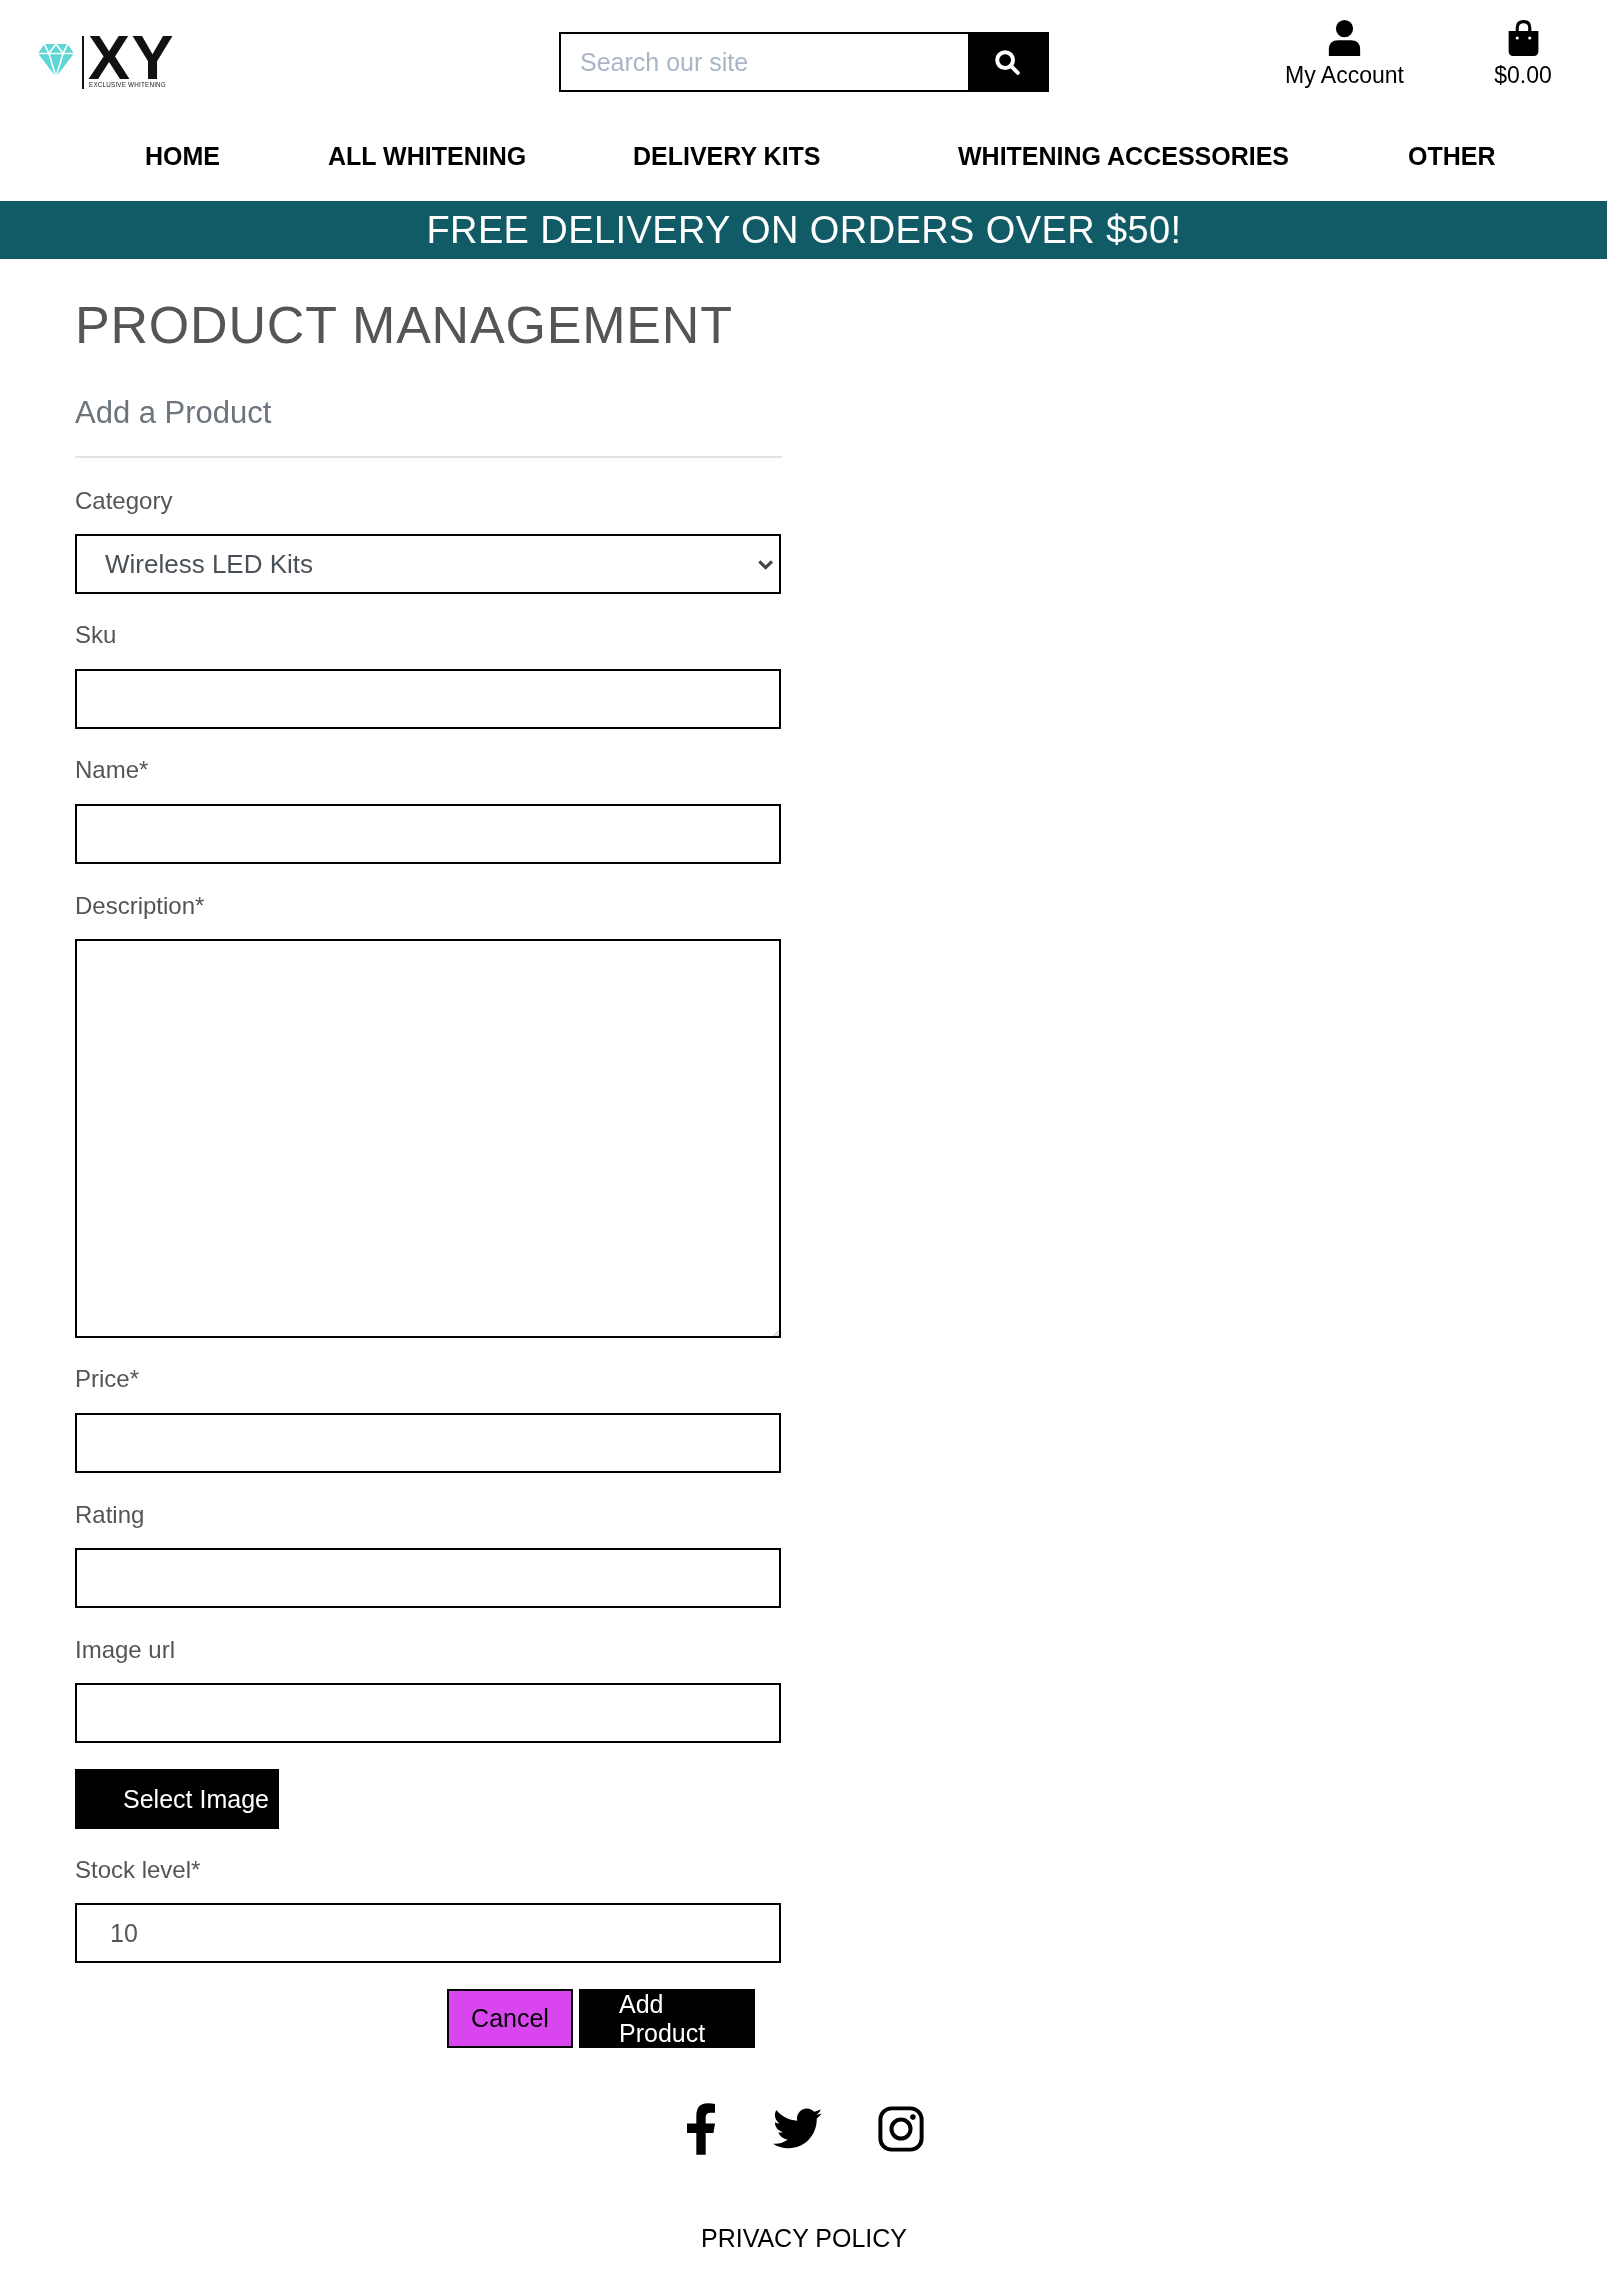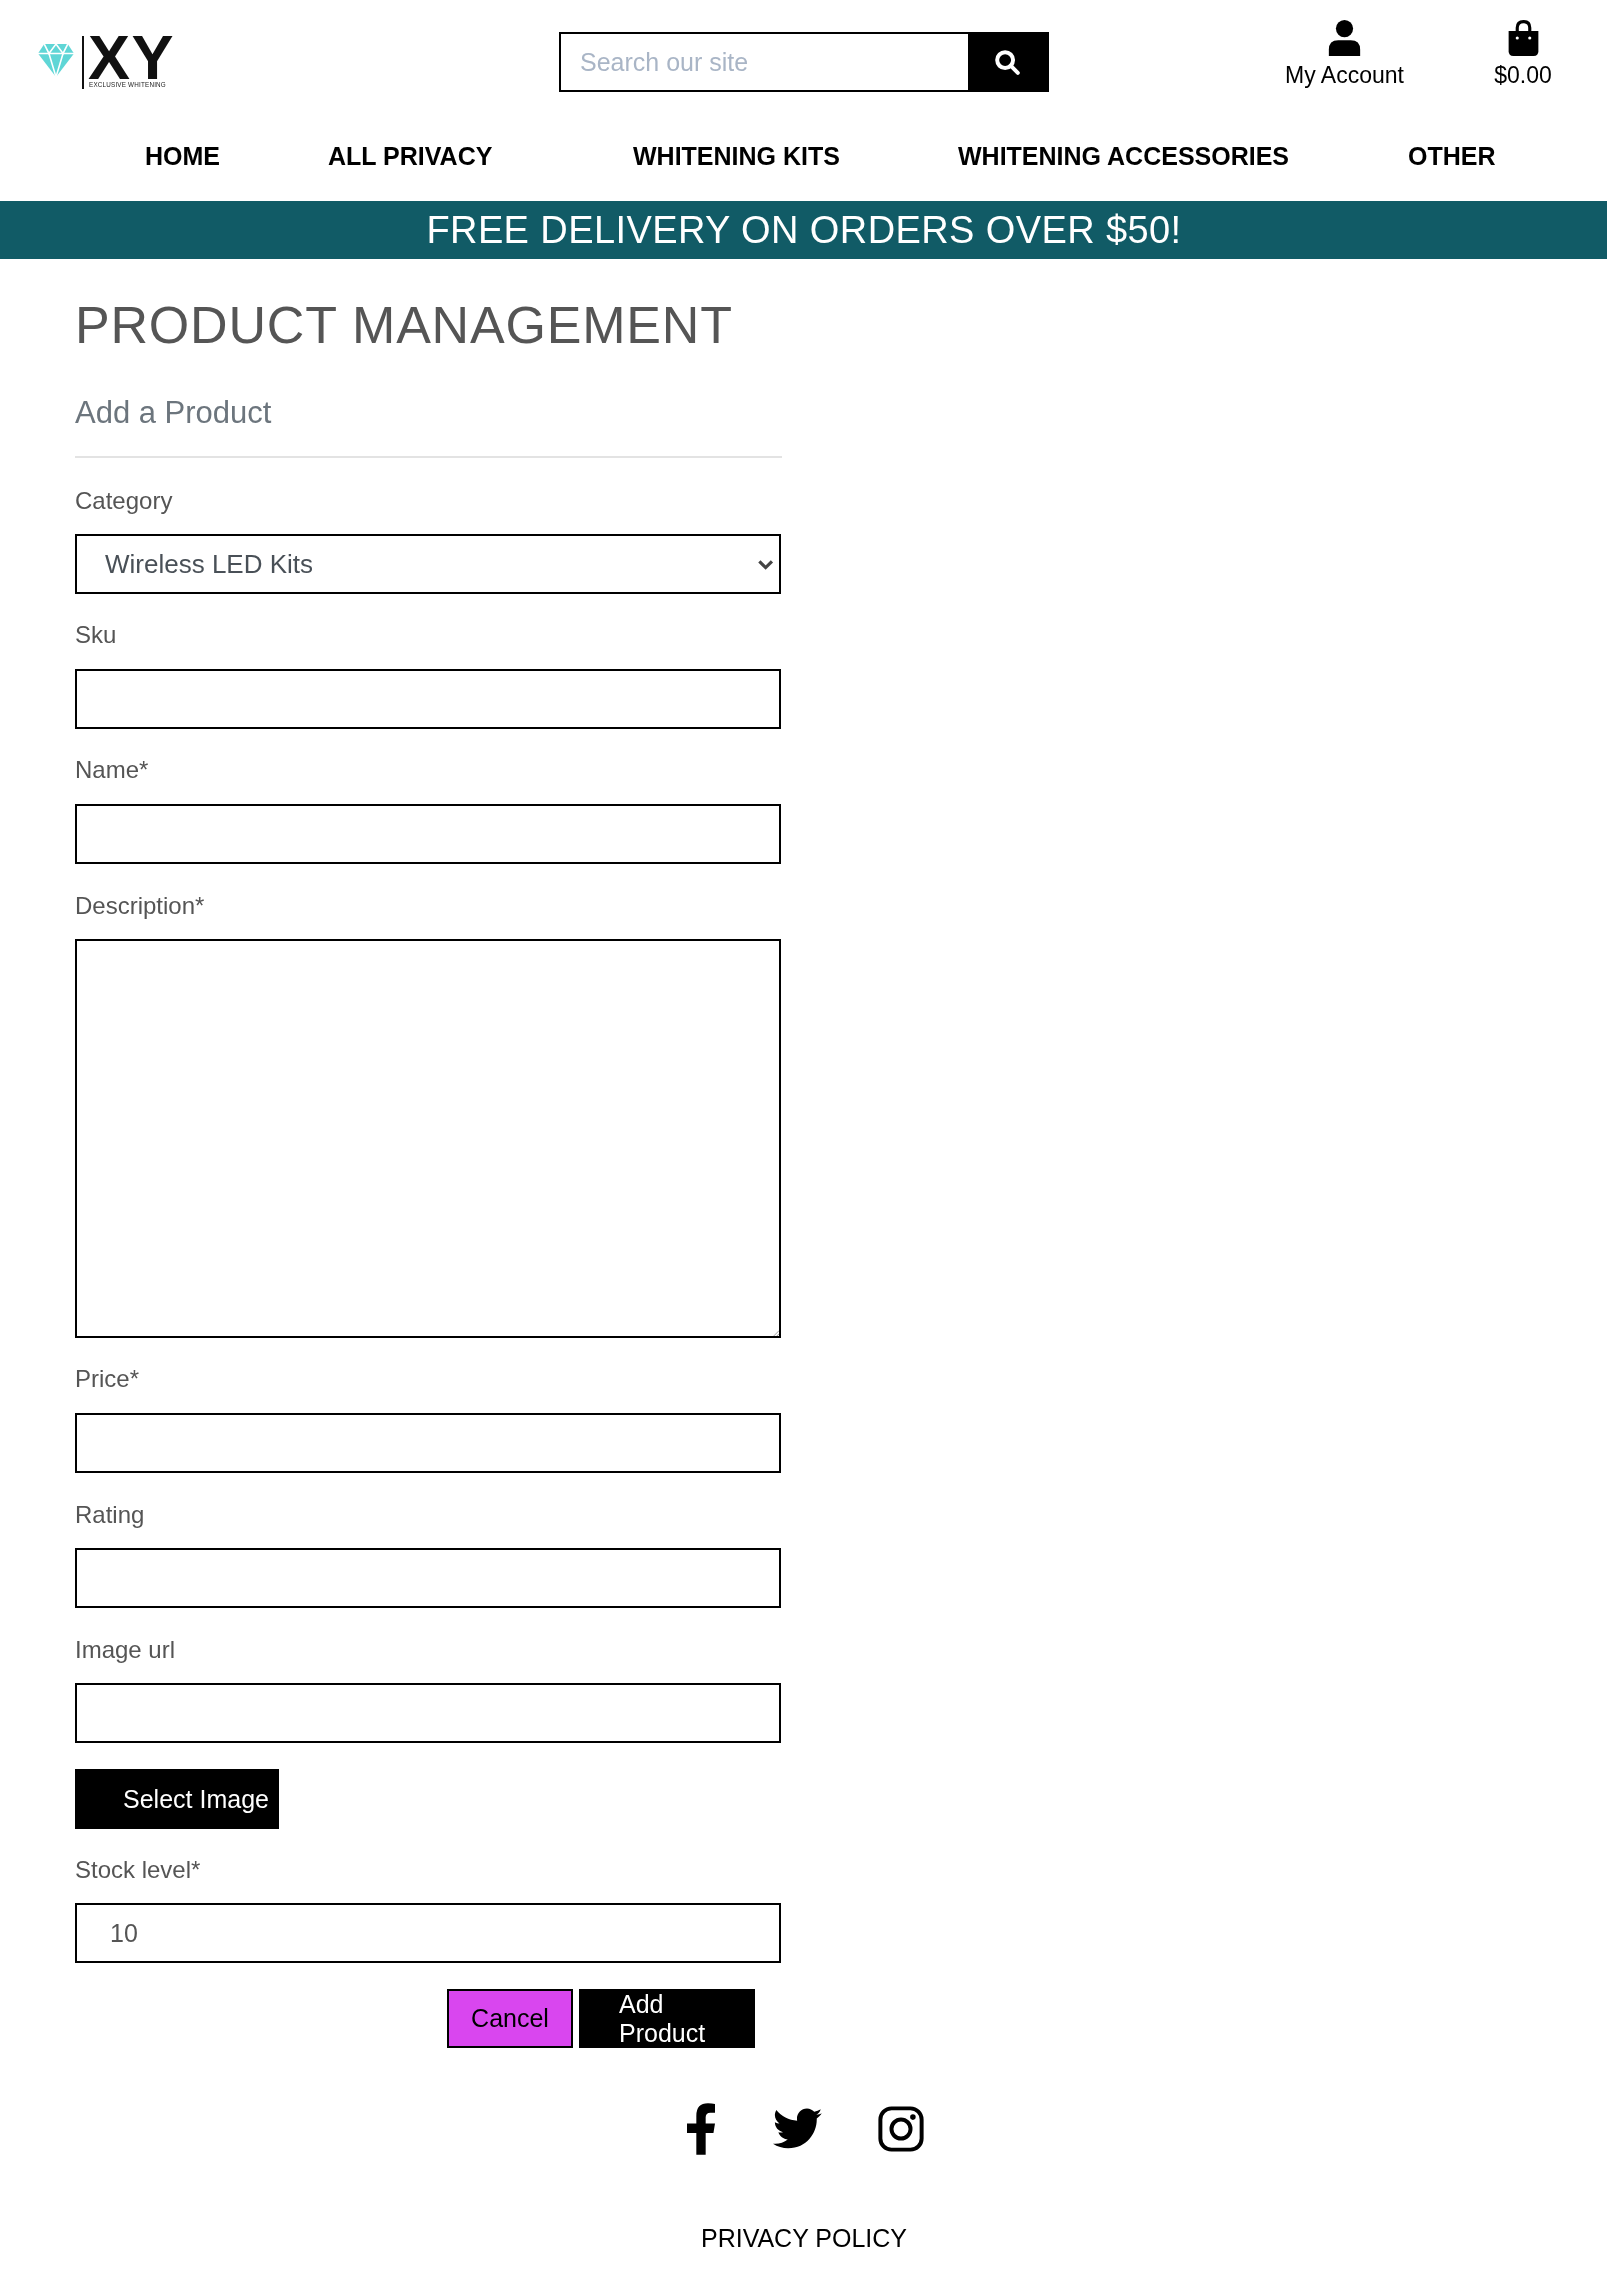--- a/index.html
+++ b/index.html
@@ -89,22 +89,22 @@
     <path d="M14 16 V10 Q14 2 22 2 Q30 2 30 10 V16" stroke="#000" stroke-width="4" fill="none"></path>
     <path d="M3 14 H41 V40 Q41 46 35 46 H9 Q3 46 3 40 Z" fill="#000"></path>
     <circle cx="14" cy="23" r="2" fill="#fff"></circle>
     <circle cx="30" cy="23" r="2" fill="#fff"></circle>
   </svg>
   <span class="hdr-label">$0.00</span>
 </div>
 
 <div class="abs nav">
   <div class="nav-item" style="left:145px;">HOME</div>
-  <div class="nav-item" style="left:328px;">ALL PRIVACY</div>
-  <div class="nav-item" style="left:633px;">WHITENING KITS</div>
+  <div class="nav-item" style="left:328px;">ALL WHITENING</div>
+  <div class="nav-item" style="left:633px;">DELIVERY KITS</div>
   <div class="nav-item" style="left:958px;">WHITENING ACCESSORIES</div>
   <div class="nav-item" style="left:1408px;">OTHER</div>
 </div>
 
 <div class="abs banner">FREE DELIVERY ON ORDERS OVER $50!</div>
 
 <div class="abs page-title">PRODUCT MANAGEMENT</div>
 <div class="abs section-title">Add a Product</div>
 <div class="abs divider"></div>
 

